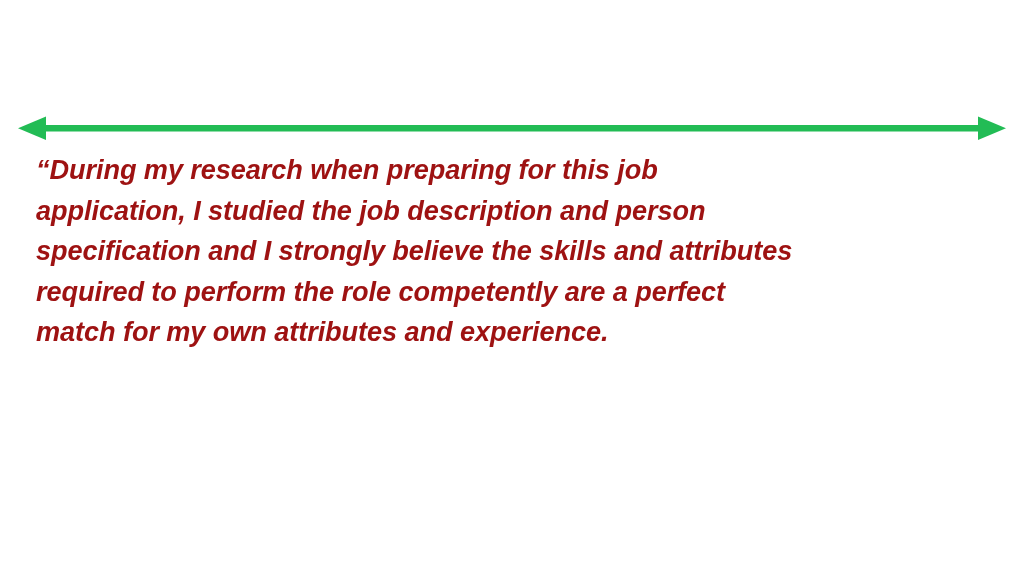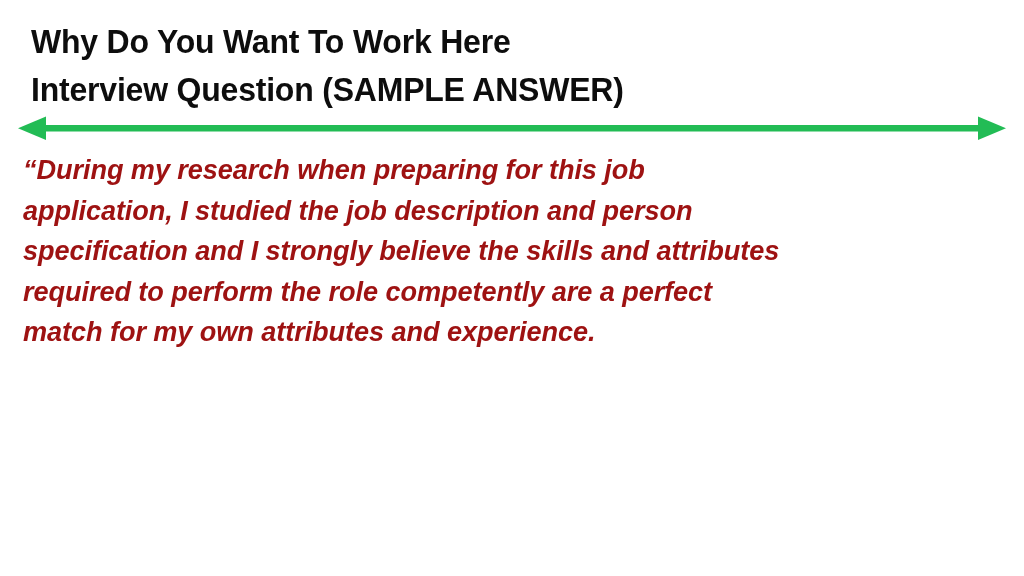--- a/index.html
+++ b/index.html
@@ -51,21 +51,21 @@
   }
   .divider-wrap svg {
     display: block;
     width: 1000px;
     height: 36px;
   }
 
   
   .quote-block {
     position: absolute;
-    left: 23px;
+    left: 36px;
     top: 150px;
     width: 980px;
   }
   .quote-line {
     font-family: "Liberation Sans", sans-serif;
     font-weight: bold;
     font-style: italic;
     font-size: 28px;
     line-height: 40.5px;
     color: #9e1212;
@@ -83,24 +83,20 @@
     width: 1024px;
     height: 216px;
     background: #ffffff;
   }
 </style>
 </head>
 <body>
 
 <div class="slide">
 
-  <div class="title-block">
-    <div class="title-line">Why Do You Want To Work Here</div>
-    <div class="title-line">Interview Question (SAMPLE ANSWER)</div>
-  </div>
 
   <div class="divider-wrap">
     <svg viewBox="0 0 1000 36" xmlns="http://www.w3.org/2000/svg">
 
       <rect x="26" y="15" width="948" height="6.5" fill="#22bc55"></rect>
 
       <polygon points="6,18.2 34,6.5 34,29.9" fill="#22bc55"></polygon>
 
       <polygon points="994,18.2 966,6.5 966,29.9" fill="#22bc55"></polygon>
     </svg>

